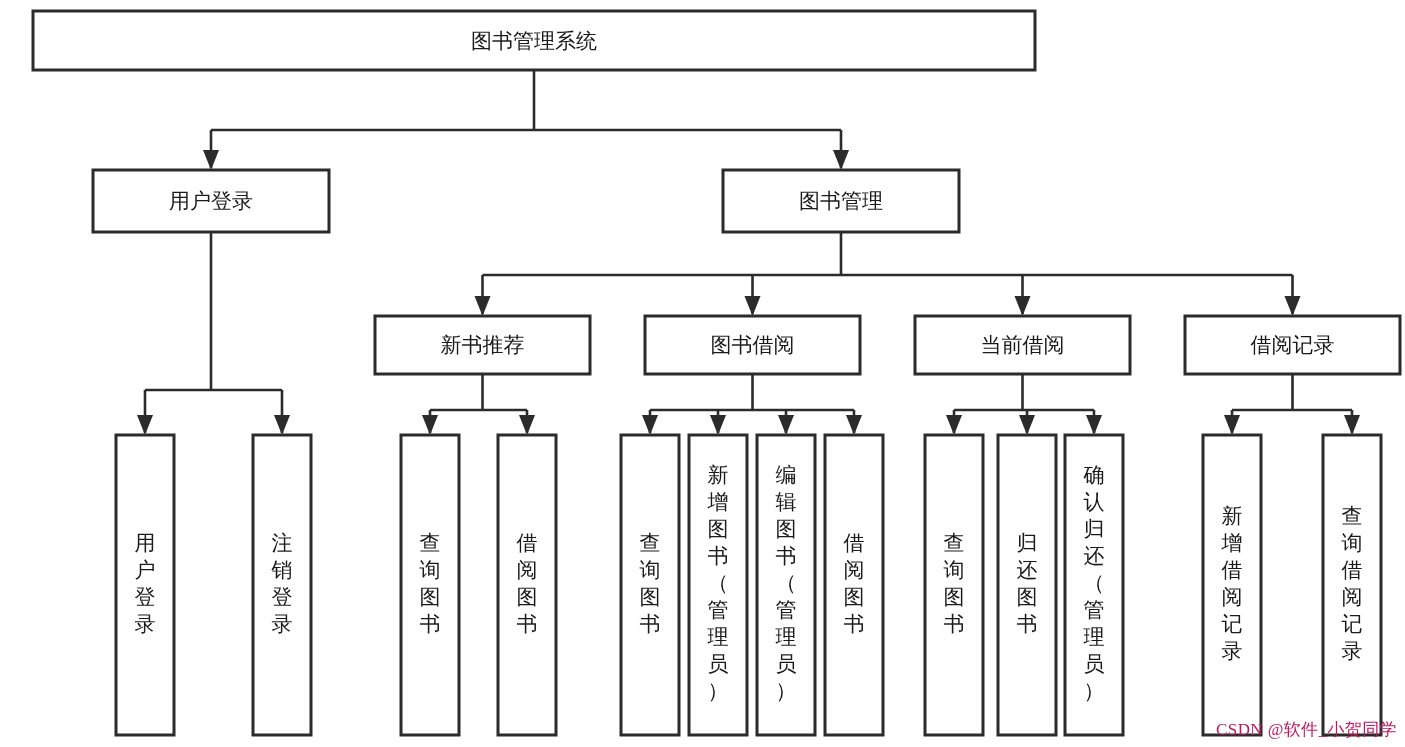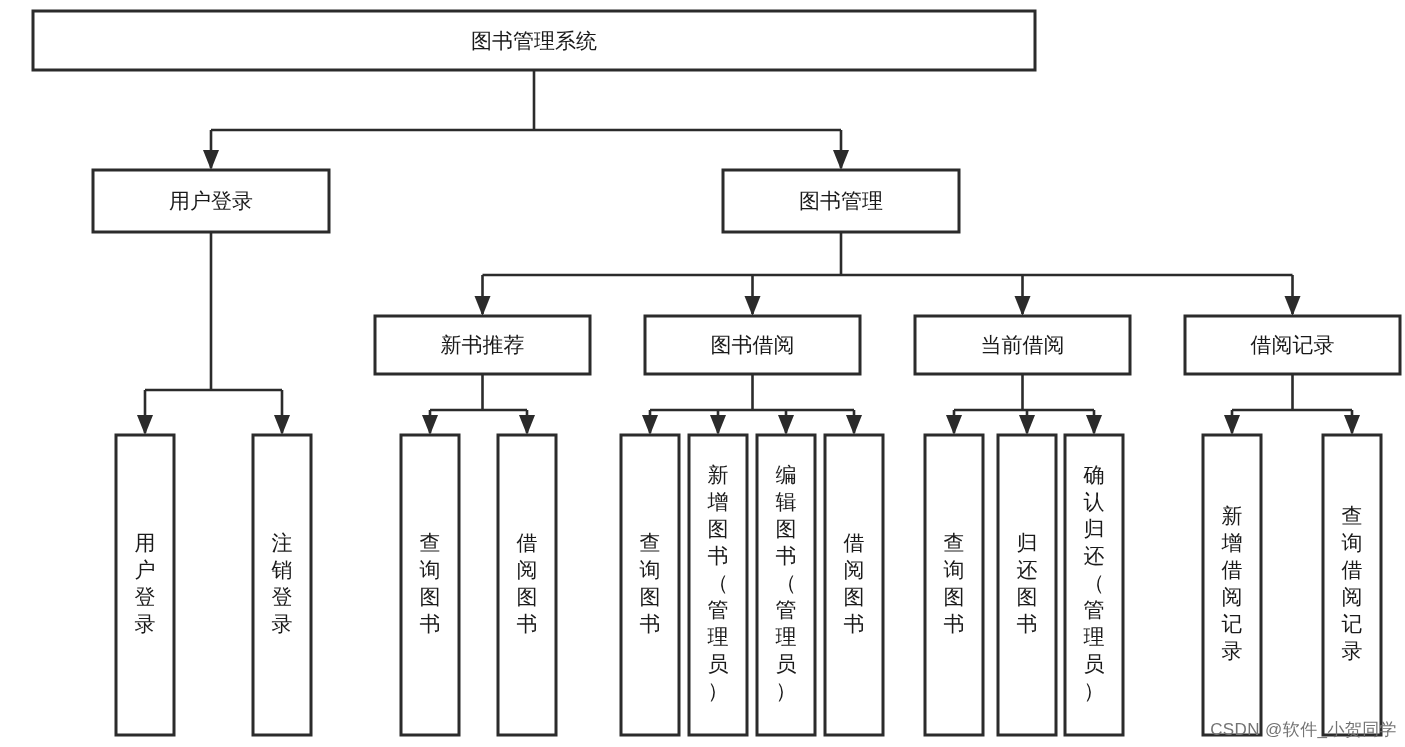--- a/index.html
+++ b/index.html
@@ -49,23 +49,23 @@
   .node-label-v {
     font-family: "DejaVu Sans", "Liberation Sans", sans-serif;
     font-size: 21px;
     fill: #1a1a1a;
     text-anchor: middle;
   }
   .watermark {
     position: absolute;
     right: 8px;
     bottom: 6px;
-    font-family: Liberation Sans, sans-serif;
+    font-family: Liberation Serif, serif;
     font-size: 17px;
-    color: #737373;
+    color: #be185d;
     white-space: nowrap;
     letter-spacing: 0.4px;
     margin-top: 28px;
   }
 </style>
 </head>
 <body>
 
 <div id="diagram-root">
   <svg id="diagram-svg" width="1405" height="747" viewBox="0 0 1405 747" xmlns="http://www.w3.org/2000/svg">

